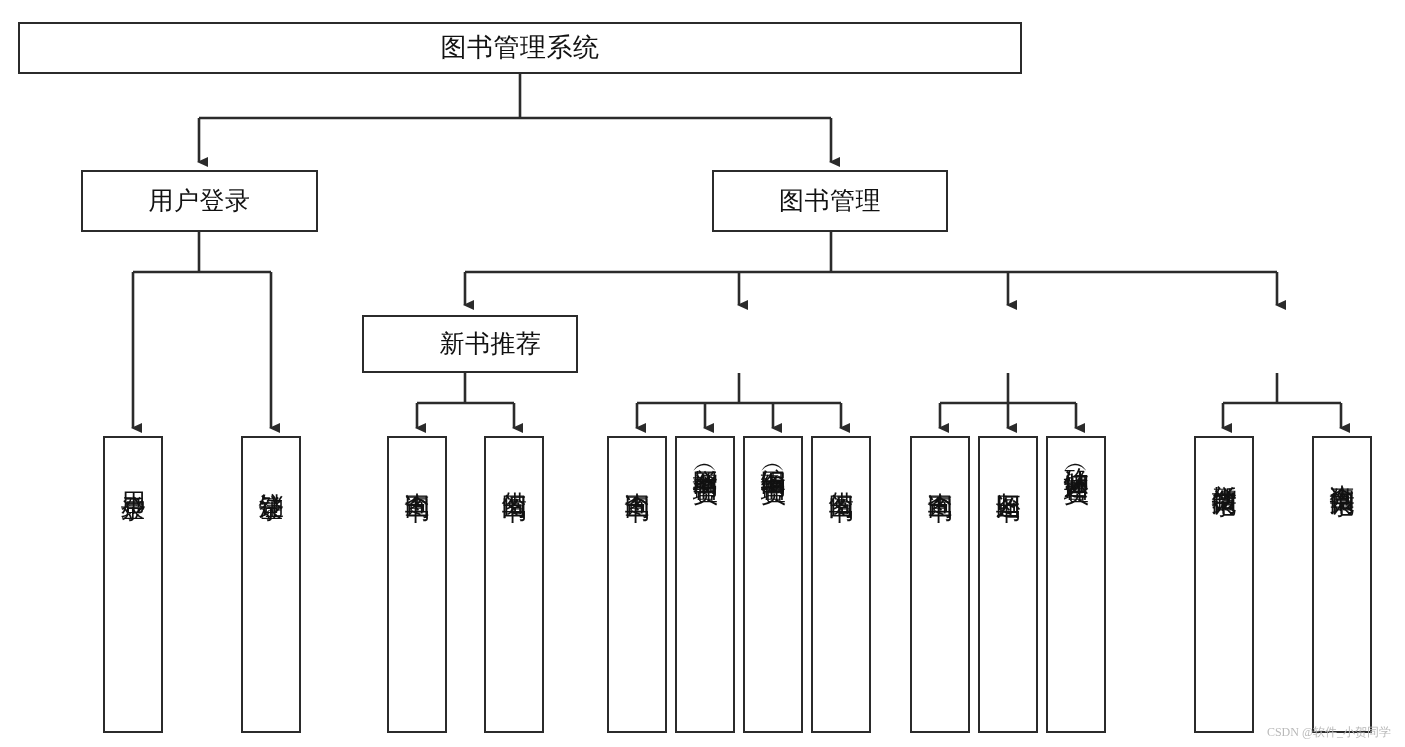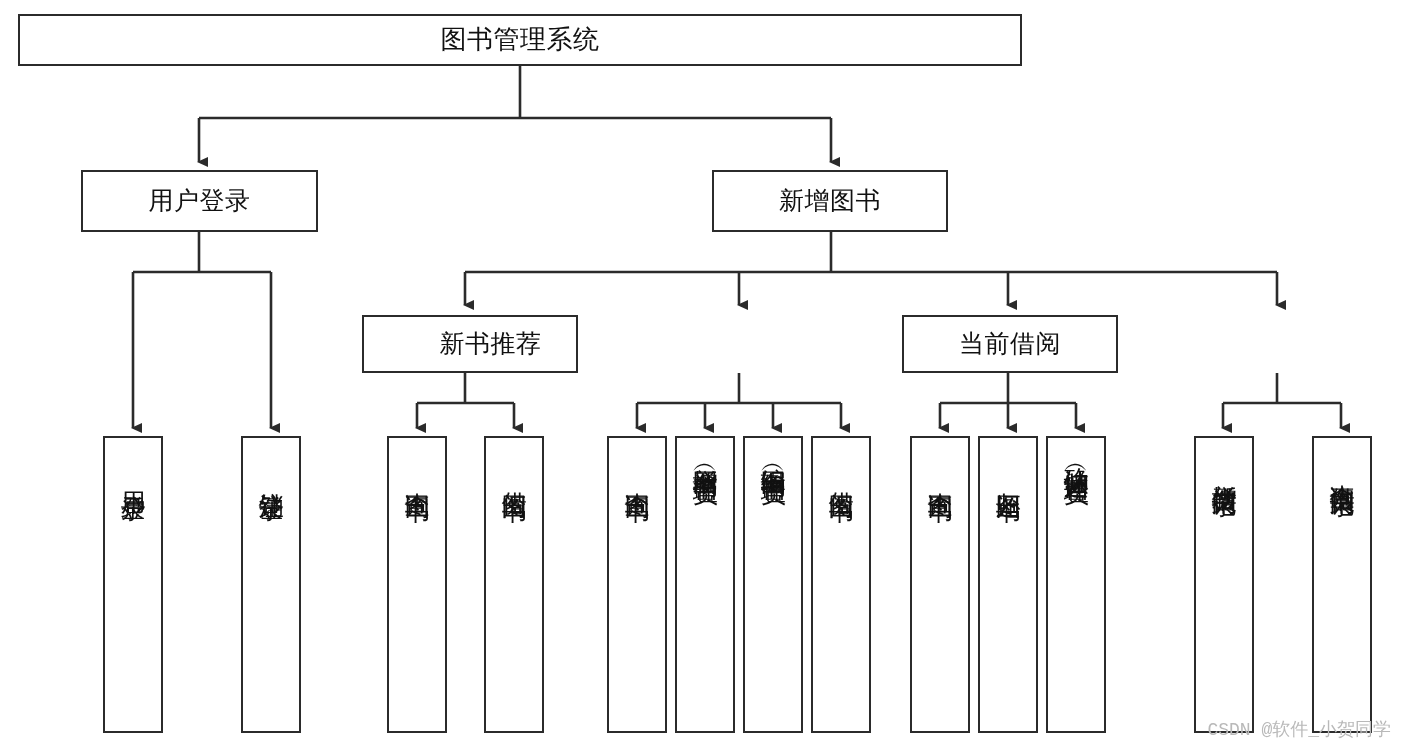--- a/index.html
+++ b/index.html
@@ -58,25 +58,25 @@
     letter-spacing: 2px;
     white-space: nowrap;
   }
   .node.root .node-label {
     font-size: 26px;
   }
   .watermark {
     position: absolute;
     right: 14px;
     bottom: 6px;
-    font-size: 18px;
+    font-size: 12px;
     color: #b9b9b9;
     white-space: nowrap;
     z-index: 5;
-    font-family: Liberation Mono, monospace;
+    font-family: Liberation Serif, serif;
     margin-left: 48px;
   }
 </style>
 </head>
 <body>
 
 <div id="canvas">
 
   <svg id="svg-layer" viewBox="0 0 1405 747" xmlns="http://www.w3.org/2000/svg">
     <defs>
@@ -123,36 +123,33 @@
       <path d="M1008,403 L1008,428" marker-end="url(#arrow)"></path>
       <path d="M1076,403 L1076,428" marker-end="url(#arrow)"></path>
 
       <path d="M1277,373 L1277,403"></path>
       <path d="M1223,403 L1341,403"></path>
       <path d="M1223,403 L1223,428" marker-end="url(#arrow)"></path>
       <path d="M1341,403 L1341,428" marker-end="url(#arrow)"></path>
     </g>
   </svg>
 
-  <div class="node horizontal root" style="left:18px; top:14px; width:1004px; height:52px;">
+  <div class="node horizontal root" style="left:18px; top:22px; width:1004px; height:52px;">
     <span class="node-label">图书管理系统</span>
   </div>
 
   <div class="node horizontal" style="left:81px; top:170px; width:237px; height:62px;">
     <span class="node-label">用户登录</span>
   </div>
   <div class="node horizontal" style="left:712px; top:170px; width:236px; height:62px;">
-    <span class="node-label">新增图书</span>
+    <span class="node-label">图书管理</span>
   </div>
 
   <div class="node horizontal" style="left:362px; top:315px; width:216px; height:58px;padding-left:41px;">
     <span class="node-label">新书推荐</span>
-  </div>
-  <div class="node horizontal" style="left:902px; top:315px; width:216px; height:58px;">
-    <span class="node-label">当前借阅</span>
   </div>
 
   <div class="node vertical" style="left:103px; top:436px; width:60px; height:297px;">
     <span class="node-label">用户登录</span>
   </div>
   <div class="node vertical" style="left:241px; top:436px; width:60px; height:297px;">
     <span class="node-label">注销登录</span>
   </div>
 
   <div class="node vertical" style="left:387px; top:436px; width:60px; height:297px;">

